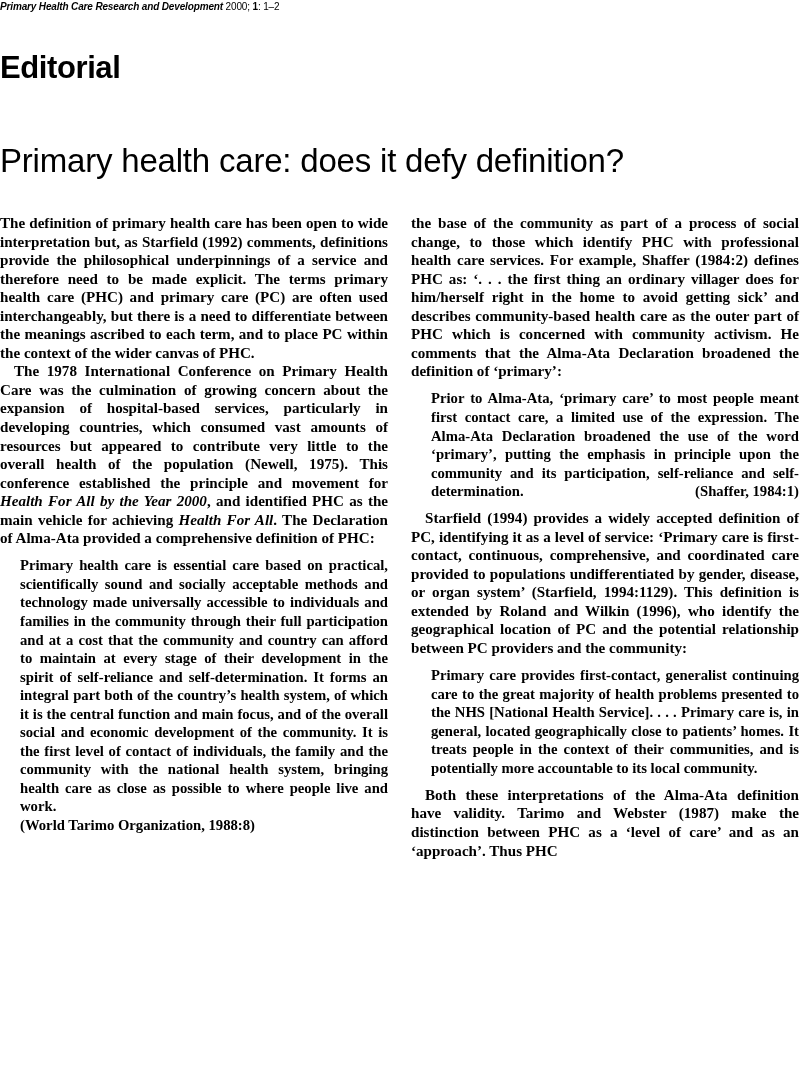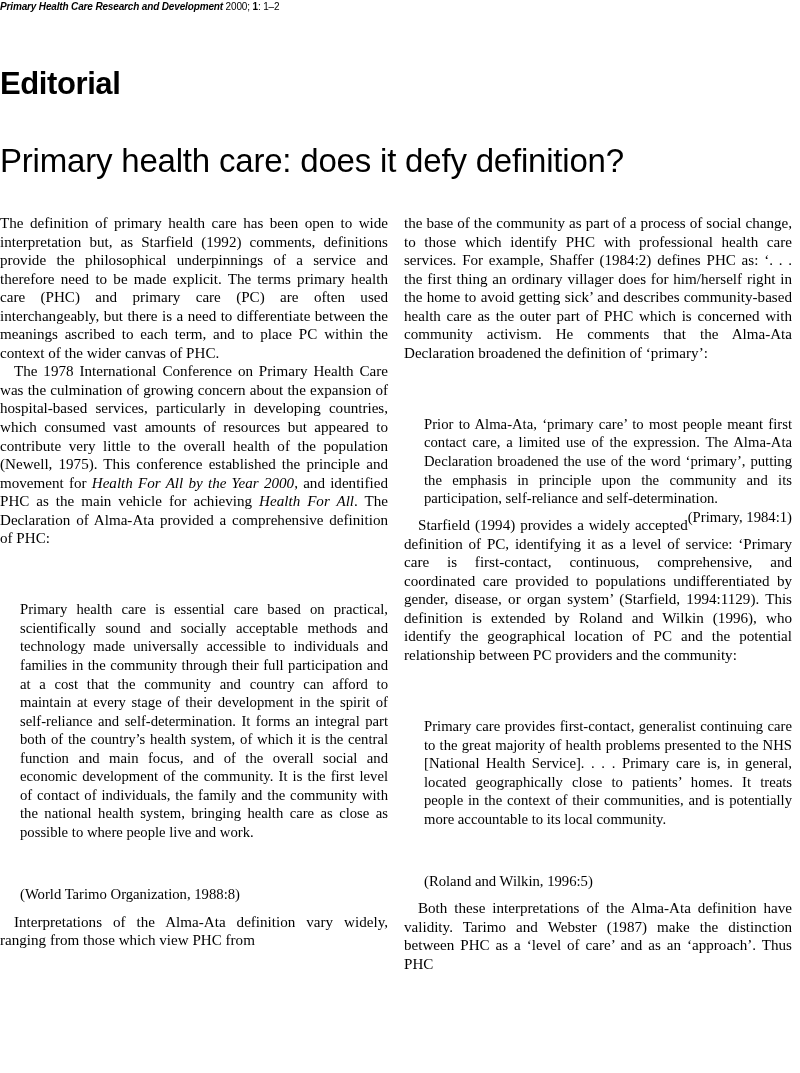--- a/index.html
+++ b/index.html
@@ -39,21 +39,21 @@
     font-weight: bold;
   }
   .rh-year { font-weight: normal; }
   .rh-vol  { font-weight: bold; }
   .rh-pages { font-weight: normal; }
 
   
   .section-label {
     position: absolute;
     left: 0;
-    top: 45px;
+    top: 29px;
     font-family: "Liberation Sans", "DejaVu Sans", sans-serif;
     font-weight: bold;
     font-size: 31px;
     line-height: 36px;
     letter-spacing: -0.4px;
   }
   .article-title {
     position: absolute;
     left: 0;
     top: 113px;
@@ -69,21 +69,22 @@
   }
 
   
   .columns {
     position: absolute;
     left: 0;
     top: 214px;
     width: 800px;
     height: 820px;
     display: flex;
-    gap: 16px;
+    gap: 23px;
+    font-weight: bold;
   }
   .column {
     width: 388px;
     flex: 0 0 388px;
   }
   .column p,
   .column blockquote p {
     margin: 0;
     text-align: justify;
     text-justify: inter-word;
@@ -97,21 +98,20 @@
   .column p.body.indented {
     text-indent: 14px;
   }
   .column blockquote {
     margin: 0;
     padding: 8.5px 0 8.5px 20px;
   }
   .column blockquote p {
     font-size: 14.7px;
     line-height: 18.55px;
-    margin-top: 44px;
   }
   .quote-attrib {
     text-align: right;
     display: block;
   }
   .inline-attrib {
     float: right;
   }
   em { font-style: italic; }
 
@@ -150,37 +150,35 @@
 
       <p class="body">The definition of primary health care has been open to wide interpretation but, as Starfield (1992) comments, definitions provide the philosophical underpinnings of a service and therefore need to be made explicit. The terms primary health care (PHC) and primary care (PC) are often used interchangeably, but there is a need to differentiate between the meanings ascribed to each term, and to place PC within the context of the wider canvas of PHC.</p>
 
       <p class="body indented"><span>The 1978 International Conference on Primary Health Care was the culmination of growing concern about the expansion of hospital-based services, particularly in developing countries, which consumed vast amounts of resources but appeared to contribute very little to the overall health of the population (Newell, 1975). This conference established the principle and movement for </span><em>Health For All by the Year 2000</em><span>, and identified PHC as the main vehicle for achieving </span><em>Health For All</em><span>. The Declaration of Alma-Ata provided a comprehensive definition of PHC:</span></p>
 
       <blockquote>
         <p>Primary health care is essential care based on practical, scientifically sound and socially acceptable methods and technology made universally accessible to individuals and families in the community through their full participation and at a cost that the community and country can afford to maintain at every stage of their development in the spirit of self-reliance and self-determination. It forms an integral part both of the country’s health system, of which it is the central function and main focus, and of the overall social and economic development of the community. It is the first level of contact of individuals, the family and the community with the national health system, bringing health care as close as possible to where people live and work.</p>
         <p>(World Tarimo Organization, 1988:8)</p>
       </blockquote>
 
-      <p class="body indented">Interpretations of the Alma-Ata definition vary widely, ranging from those which view PHC from</p>
 
     </div>
 
     <div class="column">
 
       <p class="body">the base of the community as part of a process of social change, to those which identify PHC with professional health care services. For example, Shaffer (1984:2) defines PHC as: ‘. . . the first thing an ordinary villager does for him/herself right in the home to avoid getting sick’ and describes community-based health care as the outer part of PHC which is concerned with community activism. He comments that the Alma-Ata Declaration broadened the definition of ‘primary’:</p>
 
       <blockquote>
-        <p><span>Prior to Alma-Ata, ‘primary care’ to most people meant first contact care, a limited use of the expression. The Alma-Ata Declaration broadened the use of the word ‘primary’, putting the emphasis in principle upon the community and its participation, self-reliance and self-determination.</span><span class="inline-attrib">(Primary, 1984:1)</span></p>
+        <p><span>Prior to Alma-Ata, ‘primary care’ to most people meant first contact care, a limited use of the expression. The Alma-Ata Declaration broadened the use of the word ‘primary’, putting the emphasis in principle upon the community and its participation, self-reliance and self-determination.</span><span class="inline-attrib">(Shaffer, 1984:1)</span></p>
       </blockquote>
 
       <p class="body indented">Starfield (1994) provides a widely accepted definition of PC, identifying it as a level of service: ‘Primary care is first-contact, continuous, comprehensive, and coordinated care provided to populations undifferentiated by gender, disease, or organ system’ (Starfield, 1994:1129). This definition is extended by Roland and Wilkin (1996), who identify the geographical location of PC and the potential relationship between PC providers and the community:</p>
 
       <blockquote>
         <p>Primary care provides first-contact, generalist continuing care to the great majority of health problems presented to the NHS [National Health Service]. . . . Primary care is, in general, located geographically close to patients’ homes. It treats people in the context of their communities, and is potentially more accountable to its local community.</p>
-        <p class="quote-attrib">(Roland and Wilkin, 1996:5)</p>
       </blockquote>
 
       <p class="body indented">Both these interpretations of the Alma-Ata definition have validity. Tarimo and Webster (1987) make the distinction between PHC as a ‘level of care’ and as an ‘approach’. Thus PHC</p>
 
     </div>
 
   </div>
 
   <div class="footer">
     <span class="footer-left">©Arnold 2000</span>

